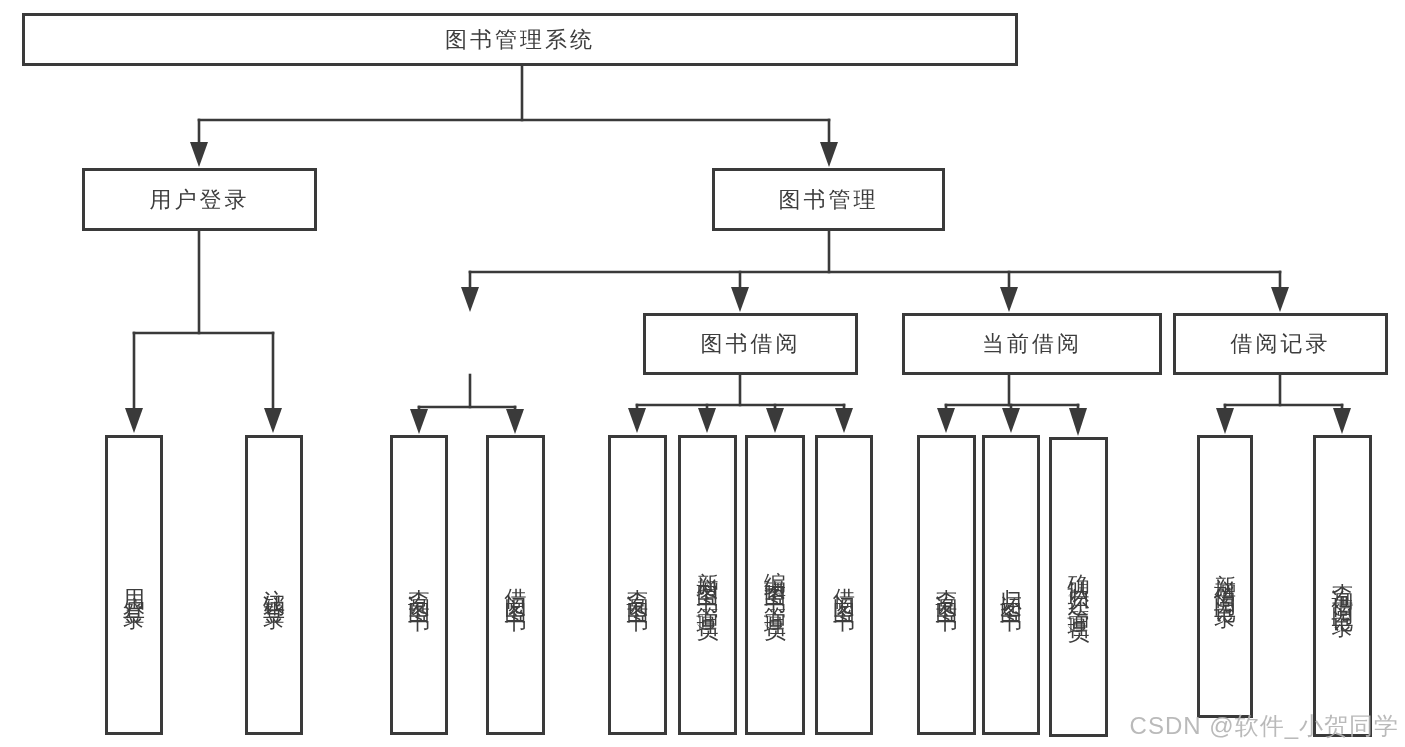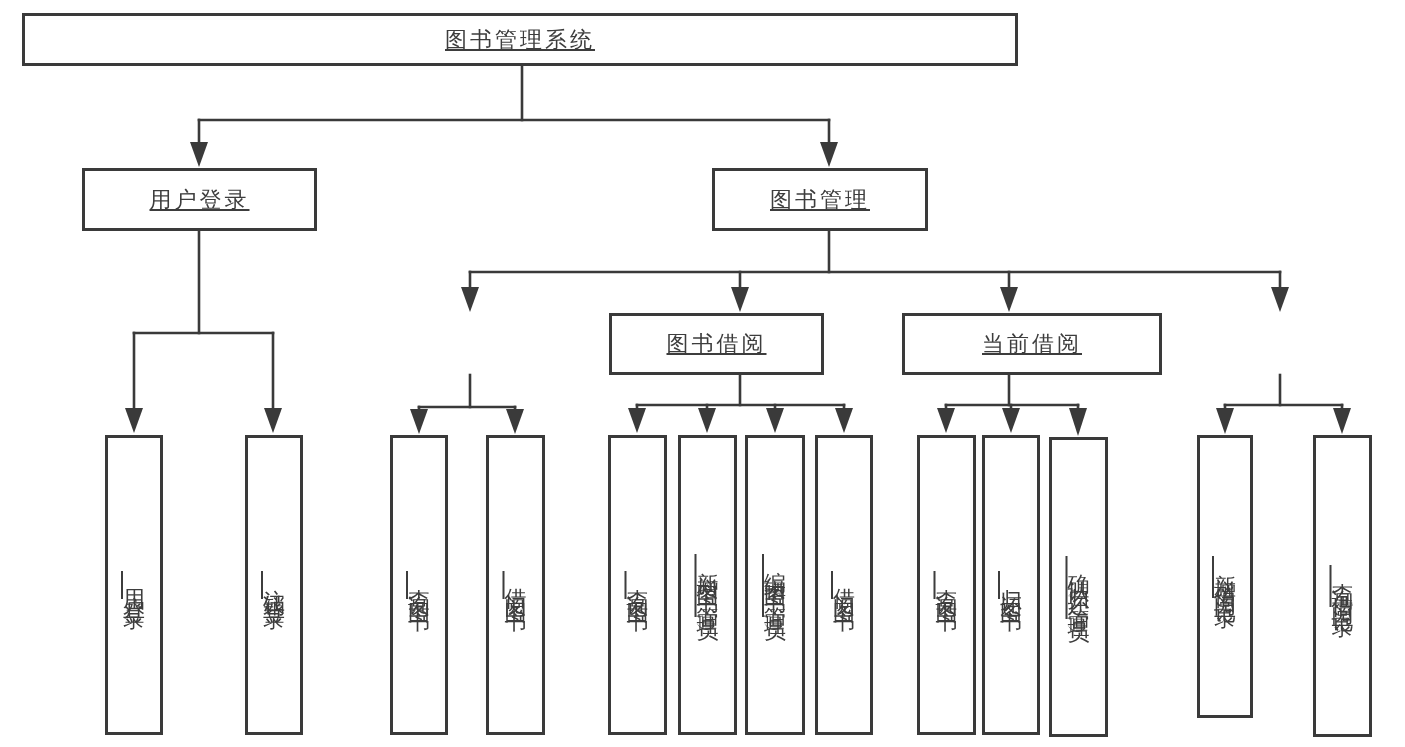--- a/index.html
+++ b/index.html
@@ -27,21 +27,20 @@
     box-sizing: border-box;
     border: 3px solid var(--line, #3a3a3a);
     background: #ffffff;
     display: flex;
     align-items: center;
     justify-content: center;
     color: var(--text, #3d3d3d);
     font-size: 22px;
     letter-spacing: 3px;
     text-align: center;
-    text-decoration: underline;
   }
   .box.h span { white-space: nowrap; }
   .box.v span {
     writing-mode: vertical-rl;
     text-orientation: mixed;
     letter-spacing: 7px;
     line-height: 1;
     white-space: nowrap;
   }
   .watermark {
@@ -123,29 +122,32 @@
     <path d="M 1333 408 L 1351 408 L 1342 434 Z"></path>
   </svg>
 
   <div class="box h" style="left:22px; top:13px; width:996px; height:53px;">
     <span>图书管理系统</span>
   </div>
 
   <div class="box h" style="left:82px; top:168px; width:235px; height:63px;">
     <span>用户登录</span>
   </div>
-  <div class="box h" style="left:712px; top:168px; width:216px; height:63px;">
+  <div class="box h" style="left:712px; top:168px; width:233px; height:63px;">
     <span>图书管理</span>
   </div>
 
-  <div class="box h" style="left:609px; top:313px; width:215px; height:62px;">
+  <div class="box h" style="left:643px; top:313px; width:215px; height:62px;">
     <span>图书借阅</span>
   </div>
   <div class="box h" style="left:902px; top:313px; width:260px; height:62px;">
     <span>当前借阅</span>
+  </div>
+  <div class="box h" style="left:1173px; top:313px; width:215px; height:62px;">
+    <span>借阅记录</span>
   </div>
 
   <div class="box v" style="left:105px; top:435px; width:58px; height:300px;">
     <span>用户登录</span>
   </div>
   <div class="box v" style="left:245px; top:435px; width:58px; height:300px;">
     <span>注销登录</span>
   </div>
 
   <div class="box v" style="left:390px; top:435px; width:58px; height:300px;">
@@ -178,14 +180,15 @@
     <span>确认归还（管理员）</span>
   </div>
 
   <div class="box v" style="left:1197px; top:435px; width:56px; height:283px;">
     <span>新增借阅记录</span>
   </div>
   <div class="box v" style="left:1313px; top:435px; width:59px; height:302px;">
     <span>查询借阅记录</span>
   </div>
 
+  <div class="watermark">CSDN @软件_小贺同学</div>
 
 </div>
 
 </body></html>

